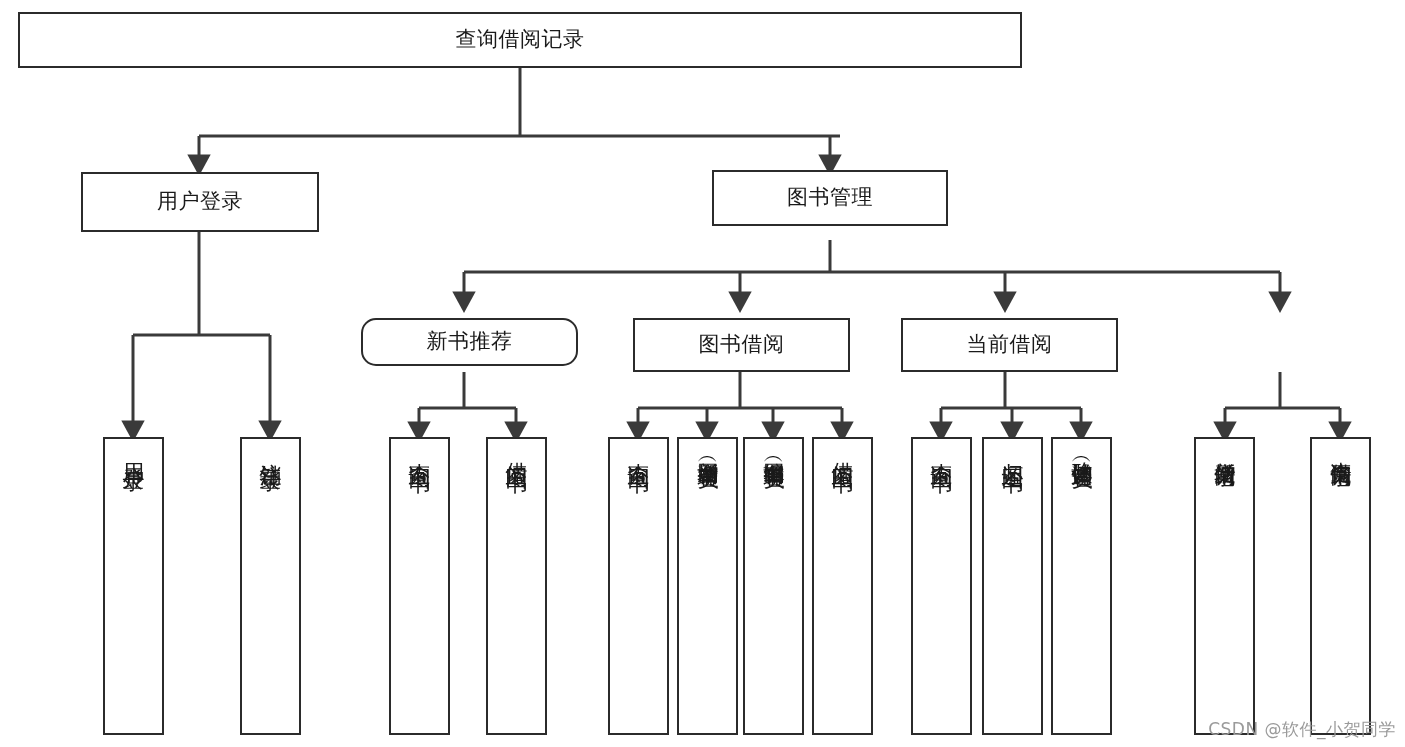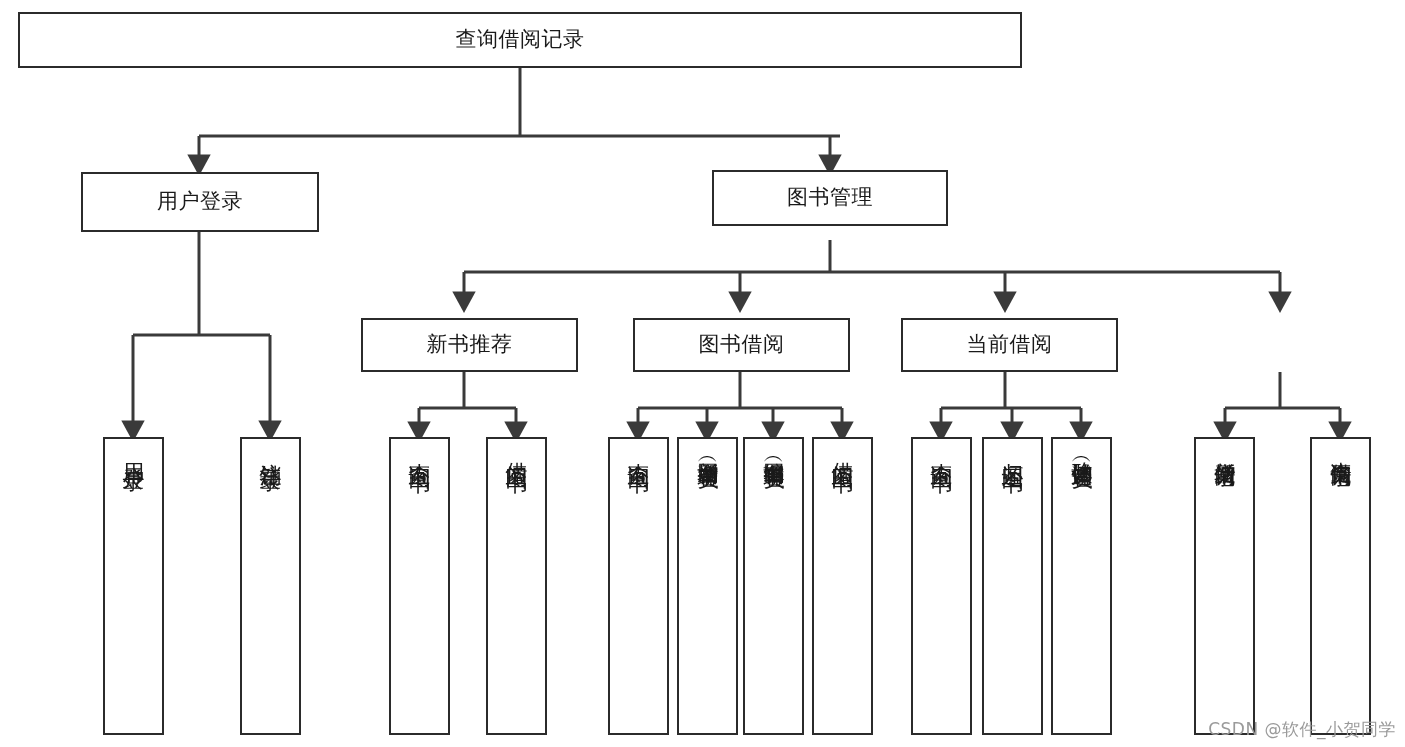--- a/index.html
+++ b/index.html
@@ -136,21 +136,21 @@
   </div>
 
   <div class="node horizontal" style="left:81px; top:172px; width:238px; height:60px;">
     <span class="node-label">用户登录</span>
   </div>
 
   <div class="node horizontal" style="left:712px; top:170px; width:236px; height:56px;">
     <span class="node-label">图书管理</span>
   </div>
 
-  <div class="node horizontal" style="left:361px; top:318px; width:217px; height:54px;">
+  <div class="node horizontal" style="left:361px; top:318px; width:217px; height:48px;border-radius:15px;">
     <span class="node-label">新书推荐</span>
   </div>
 
   <div class="node horizontal" style="left:633px; top:318px; width:217px; height:54px;">
     <span class="node-label">图书借阅</span>
   </div>
 
   <div class="node horizontal" style="left:901px; top:318px; width:217px; height:54px;">
     <span class="node-label">当前借阅</span>
   </div>

